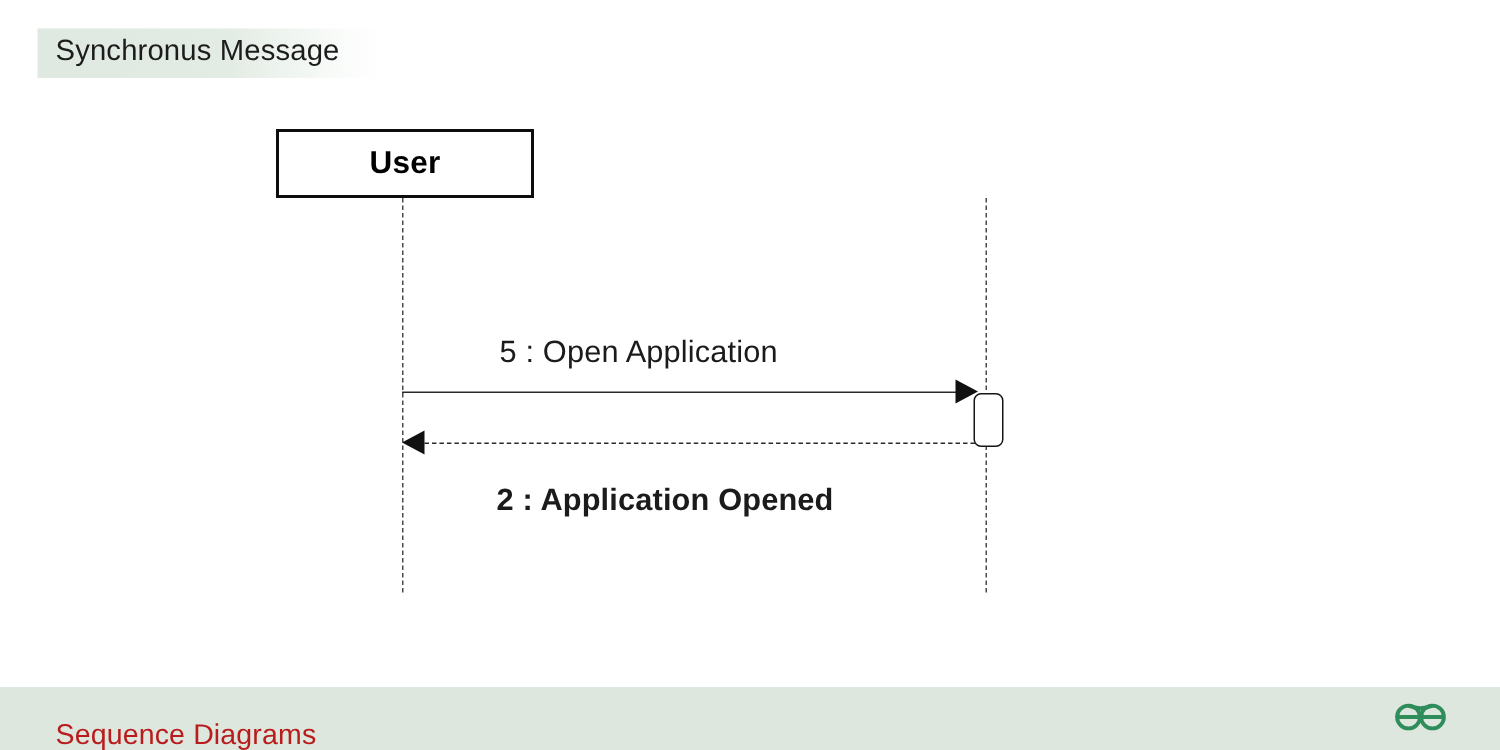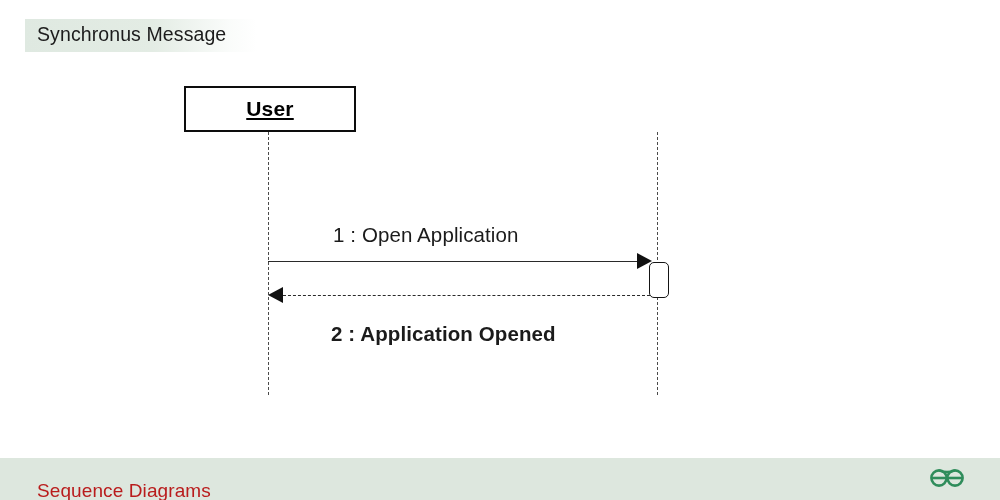--- a/index.html
+++ b/index.html
@@ -55,21 +55,21 @@
     align-items: center;
     justify-content: center;
   }
   .participant-label {
     font-size: 21px;
     font-weight: bold;
     color: #000000;
     letter-spacing: 0.2px;
     white-space: nowrap;
   }
-  #participant-user-box   { left: 184px; top: 86px; width: 172px; height: 46px; text-decoration: underline; }
+  #participant-user-box   { left: 184px; top: 86px; width: 172px; height: 46px; }
   #participant-device-box { left: 571px; top: 86px; width: 173px; height: 46px; }
 
   
   .lifeline {
     position: absolute;
     width: 0;
     border-left: 1.5px dashed #4a4a4a;
     top: 132px;
     height: 263px;
   }
@@ -173,21 +173,21 @@
   <div id="page-title">Synchronus Message</div>
 
   <div class="lifeline" id="lifeline-user"></div>
   <div class="lifeline" id="lifeline-device"></div>
 
   <div class="participant-box" id="participant-user-box">
     <span class="participant-label">User</span>
   </div>
 
 
-  <div class="msg-label" id="msg1-label">1 : Open Application</div>
+  <div class="msg-label" id="msg1-label">5 : Open Application</div>
   <div class="msg-line" id="msg1-line"></div>
   <div class="arrowhead" id="msg1-arrowhead"></div>
 
   <div id="activation-box"></div>
 
   <div class="msg-line" id="msg2-line"></div>
   <div class="arrowhead" id="msg2-arrowhead"></div>
   <div class="msg-label" id="msg2-label">2 : Application Opened</div>
 
   <div id="footer-bar"></div>

